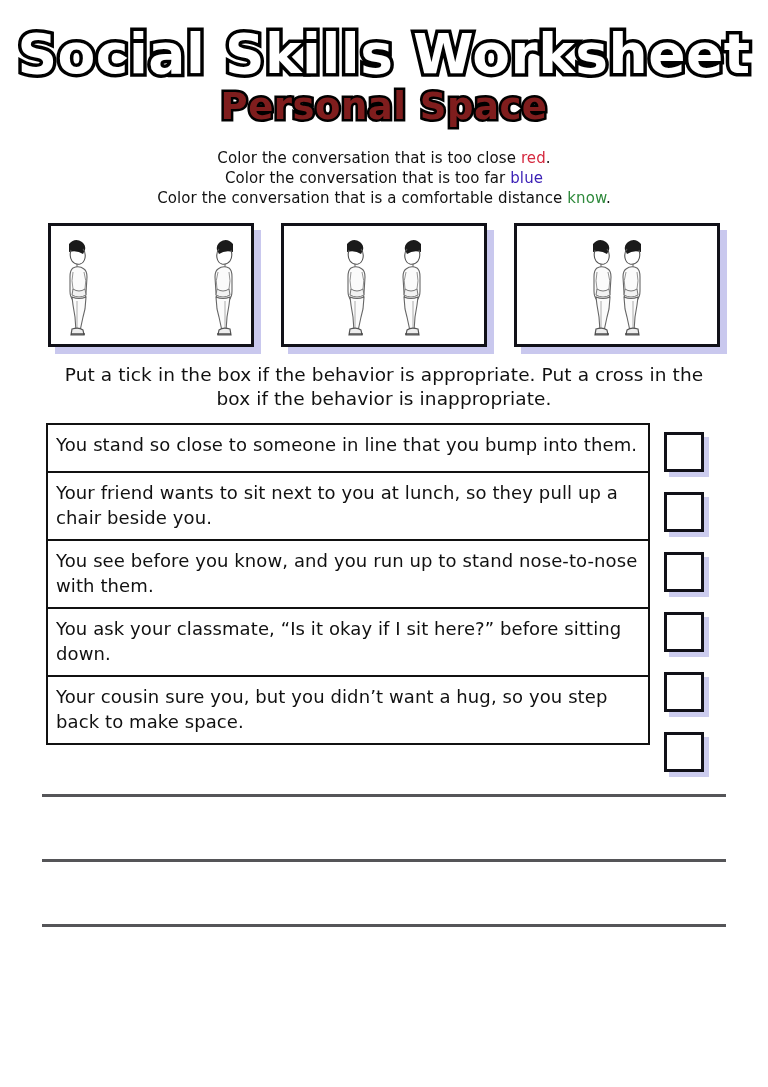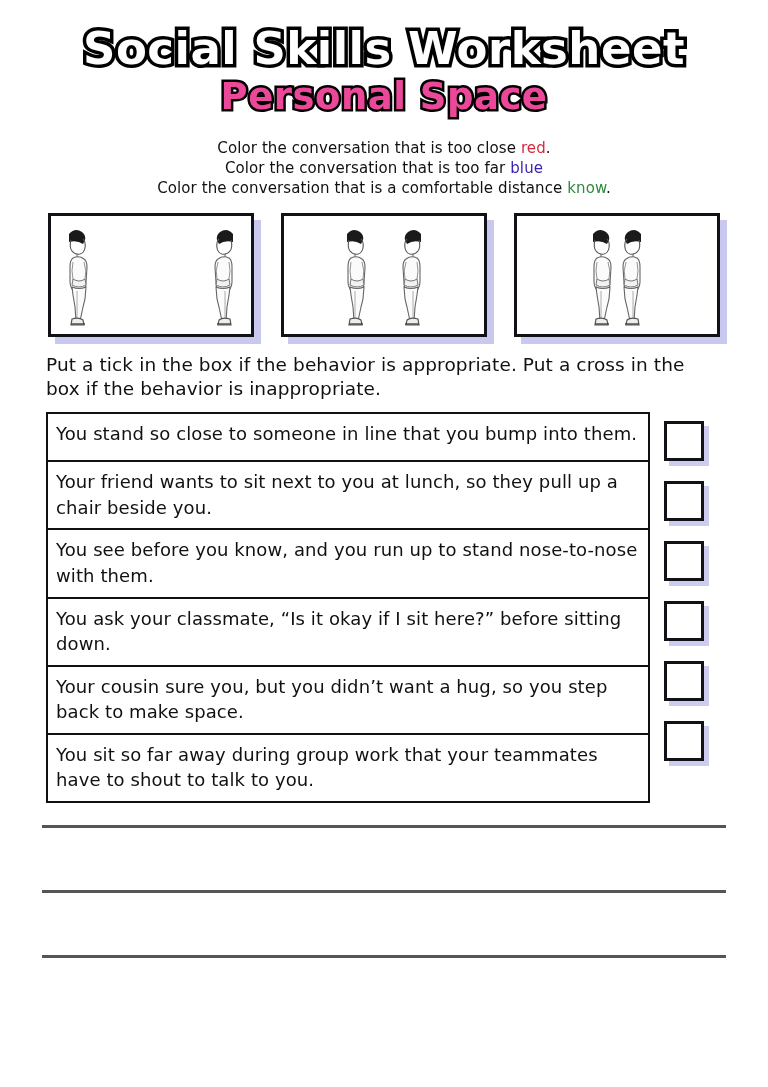--- a/index.html
+++ b/index.html
@@ -25,36 +25,36 @@
   }
 
   
   .title-block {
     text-align: center;
     padding-top: 26px;
   }
   .title-main {
     font-family: "DejaVu Sans", sans-serif;
     font-weight: 700;
-    font-size: 45px;
+    font-size: 55px;
     line-height: 1.02;
     letter-spacing: 0.5px;
     color: #ffffff;
     -webkit-text-stroke: 7px #000000;
     paint-order: stroke fill;
     margin: 0;
     white-space: nowrap;
   }
   .title-sub {
     font-family: "DejaVu Sans", sans-serif;
     font-weight: 700;
     font-size: 37px;
     line-height: 1.05;
     letter-spacing: 0.5px;
-    color: #ec4899;
+    color: #7f1d1d;
     -webkit-text-stroke: 5px #000000;
     paint-order: stroke fill;
     margin: 6px 0 0 0;
     white-space: nowrap;
   }
 
   
   .color-instructions {
     margin-top: 22px;
     text-align: center;
@@ -103,20 +103,21 @@
   .figure.flip { transform: scaleX(-1); }
 
   
   .tick-instruction {
     margin: 16px auto 0 auto;
     width: 676px;
     font-size: 18.5px;
     line-height: 1.32;
     letter-spacing: 0.1px;
     color: #111111;
+    text-align: center;
   }
 
   
   .statements-area {
     margin: 11px auto 9px auto;
     width: 676px;
     display: flex;
     align-items: flex-start;
     gap: 14px;
   }
@@ -290,21 +291,20 @@
 
   <div class="tick-instruction">Put a tick in the box if the behavior is appropriate. Put a cross in the box if the behavior is inappropriate.</div>
 
   <div class="statements-area">
     <div class="statements-table">
       <div class="statement-row">You stand so close to someone in line that you bump into them.</div>
       <div class="statement-row">Your friend wants to sit next to you at lunch, so they pull up a chair beside you.</div>
       <div class="statement-row">You see before you know, and you run up to stand nose-to-nose with them.</div>
       <div class="statement-row">You ask your classmate, “Is it okay if I sit here?” before sitting down.</div>
       <div class="statement-row">Your cousin sure you, but you didn’t want a hug, so you step back to make space.</div>
-      <div class="statement-row">You sit so far away during group work that your teammates have to shout to talk to you.</div>
     </div>
     <div class="answer-column">
       <div class="answer-box"></div>
       <div class="answer-box"></div>
       <div class="answer-box"></div>
       <div class="answer-box"></div>
       <div class="answer-box"></div>
       <div class="answer-box"></div>
     </div>
   </div>

